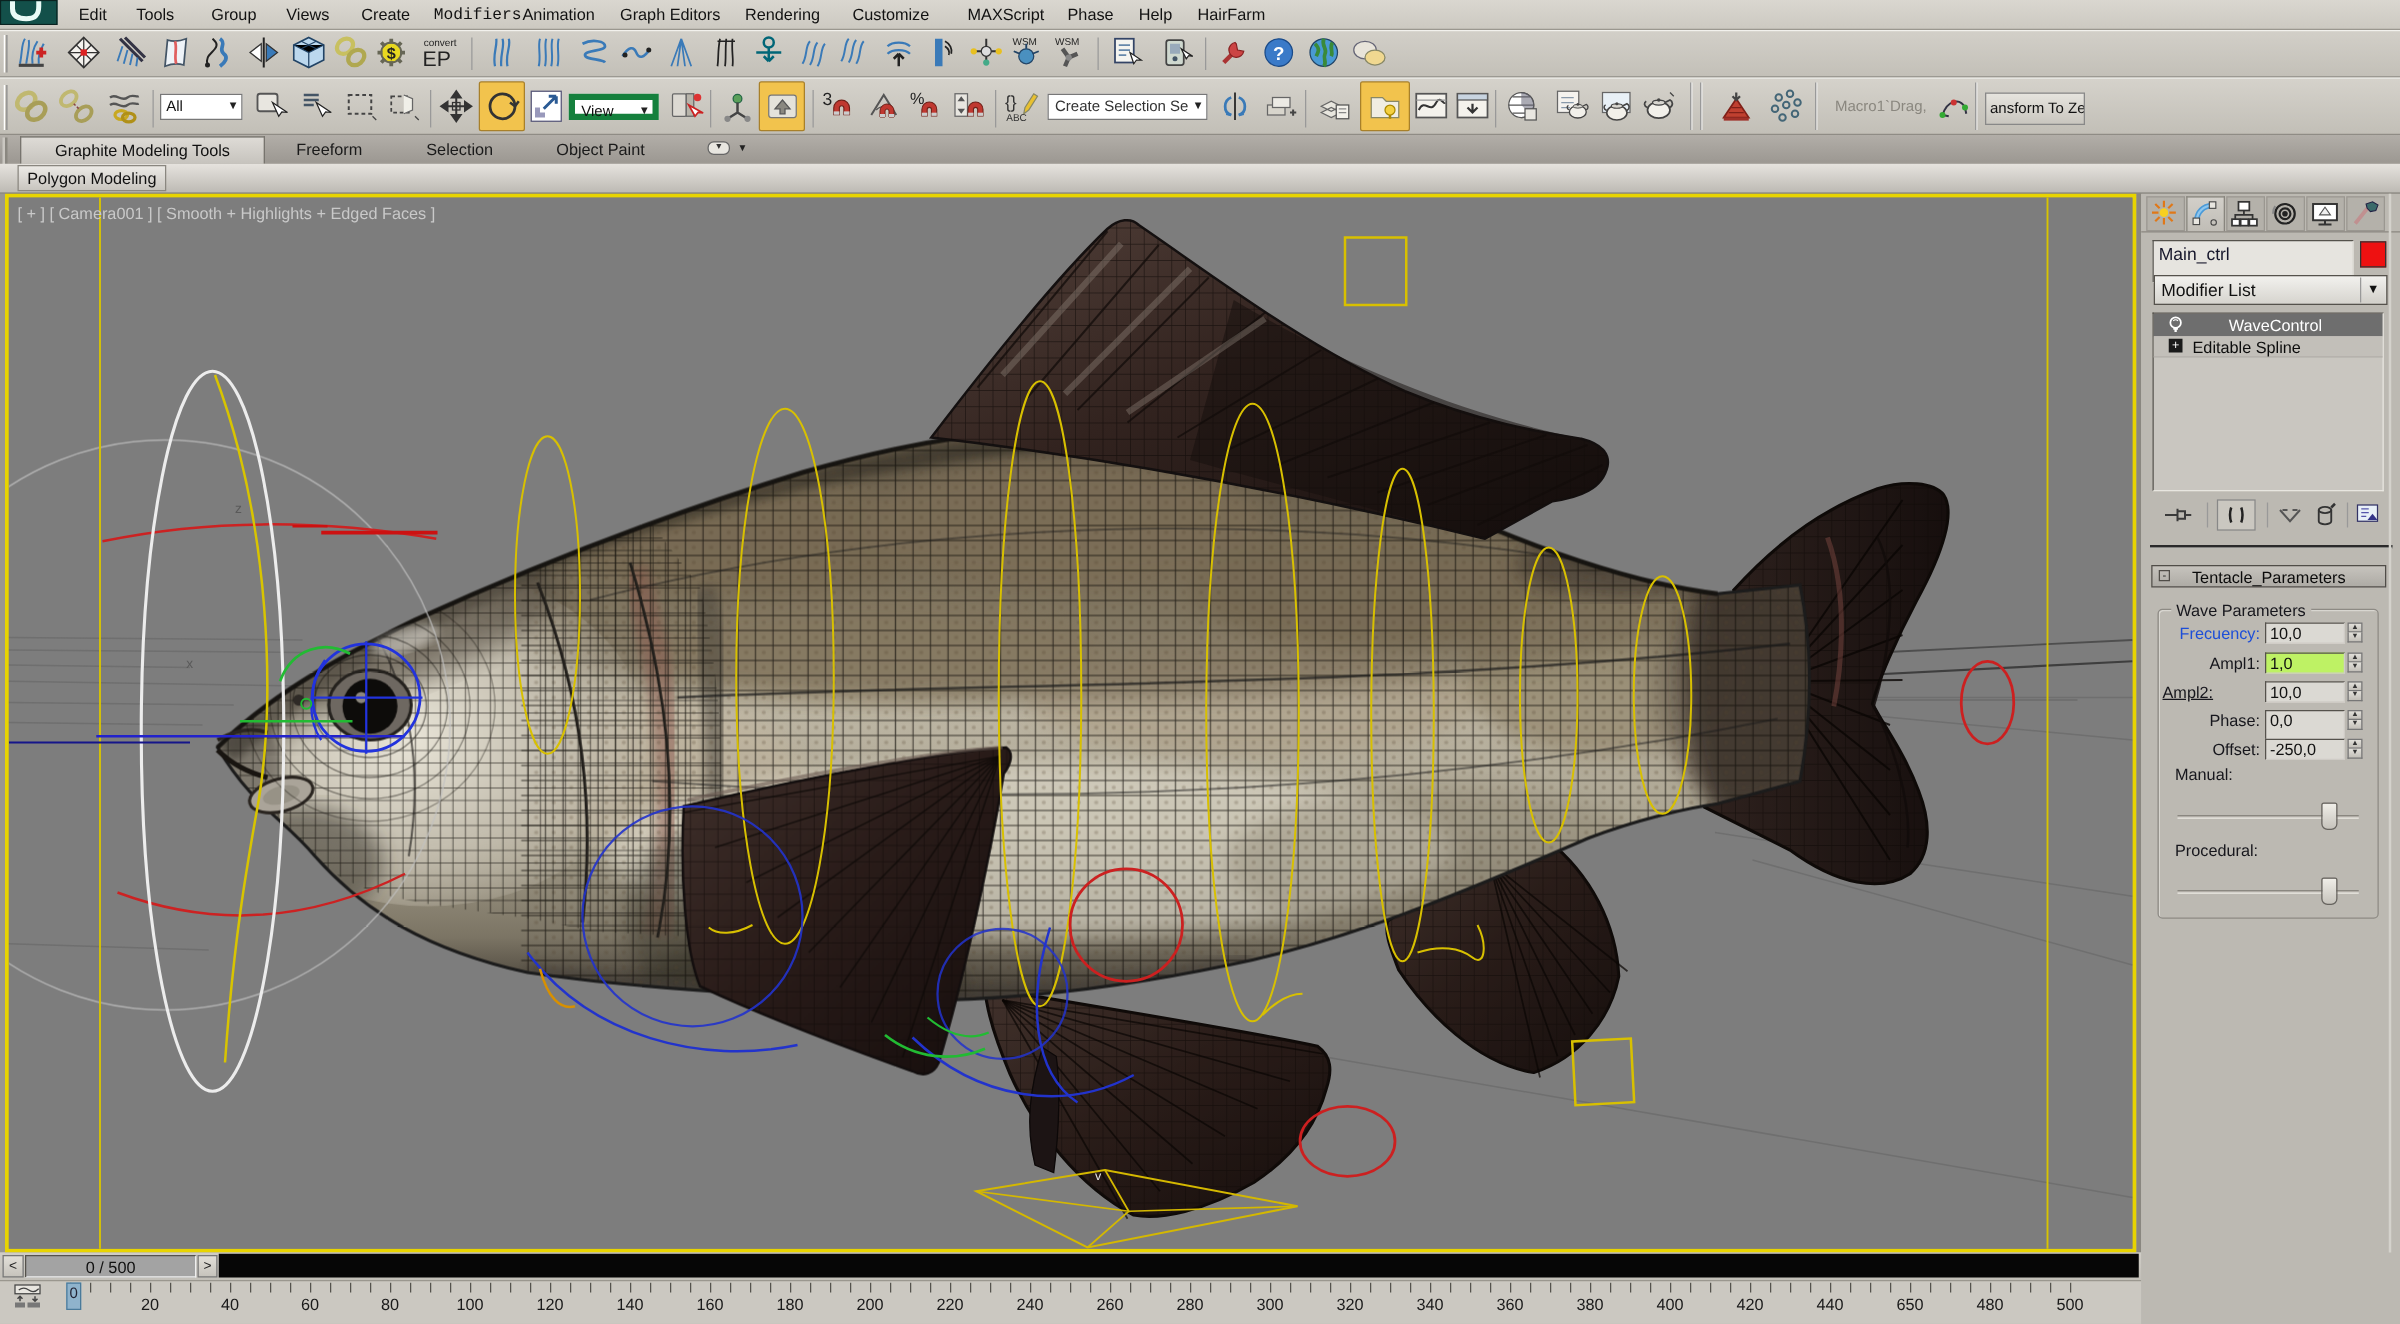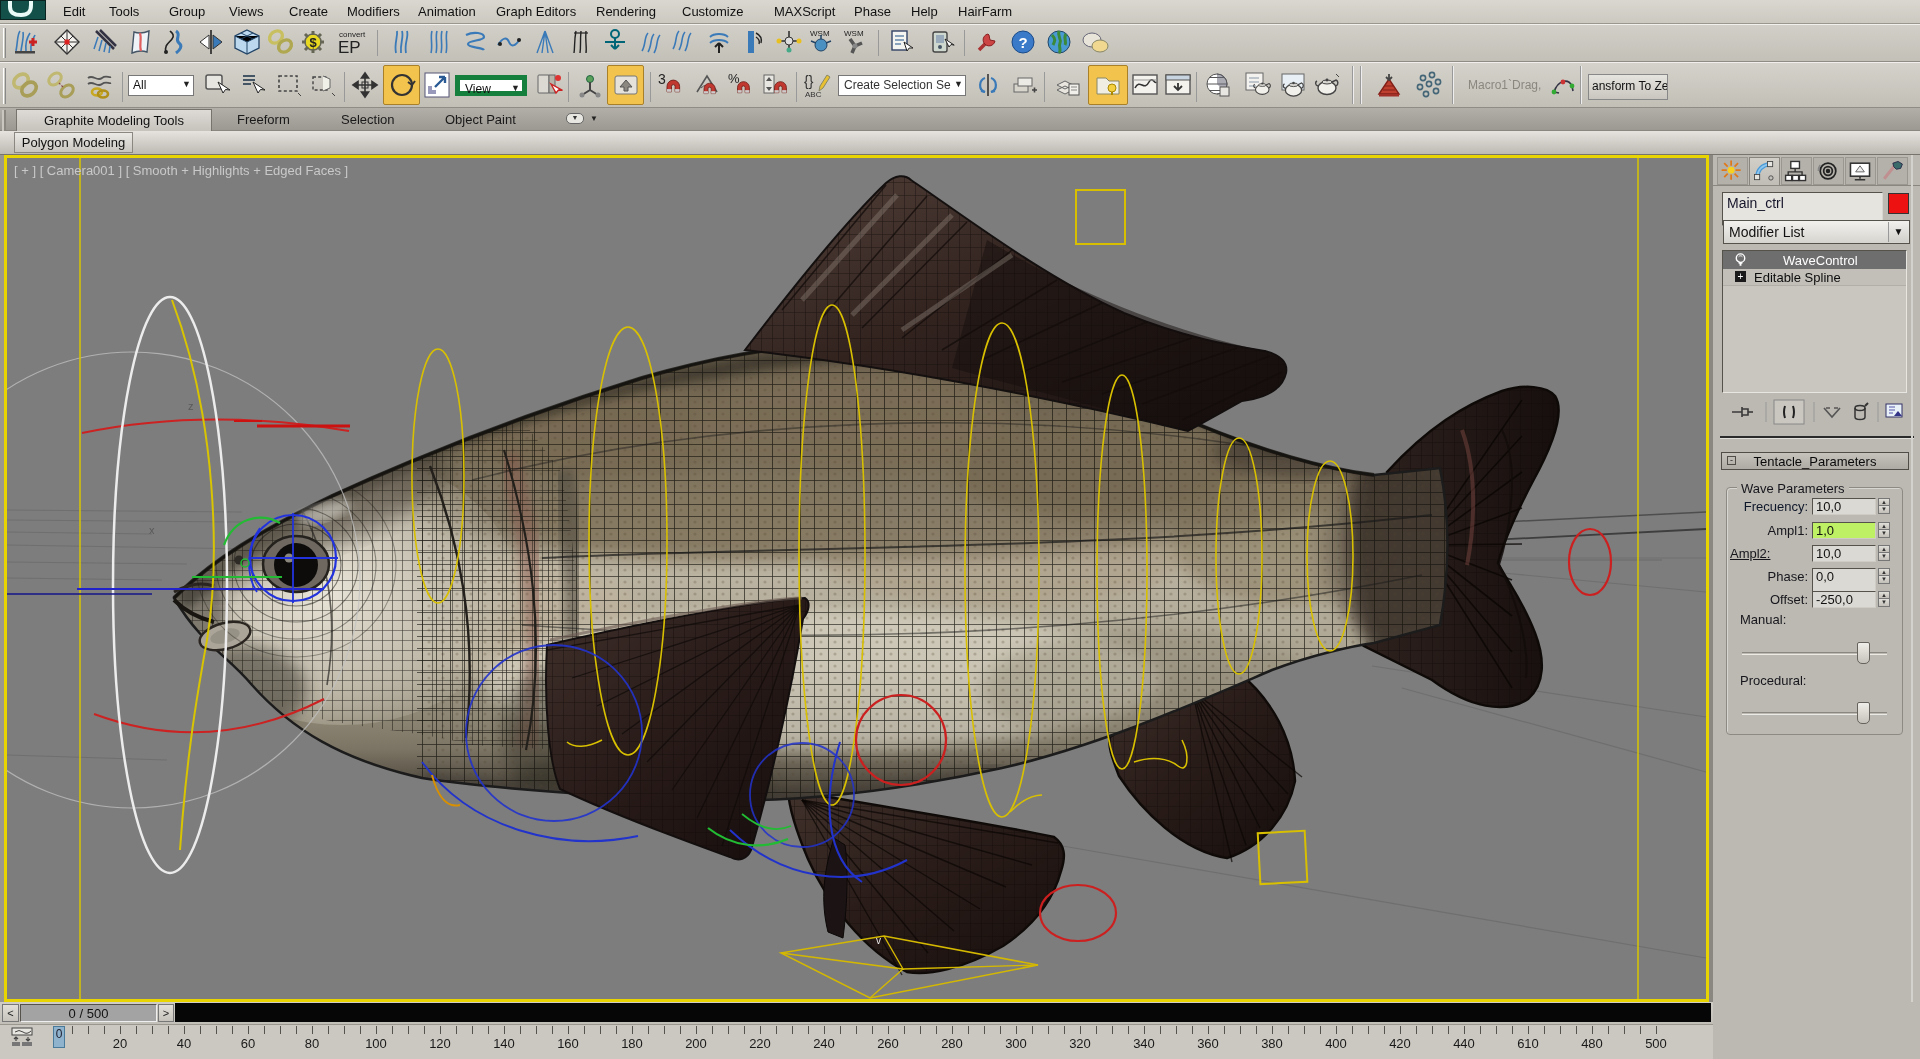--- a/index.html
+++ b/index.html
@@ -10,21 +10,21 @@
 <div class="abs" style="left:0;top:0;width:46px;height:20px;background:#13504a;border:1px solid #0a2220;z-index:5;">
 <svg width="44" height="18" viewBox="0 0 44 18">
       <rect x="0" y="0" width="44" height="18" fill="#13504a"></rect>
       <path d="M9 -4 L9 6 C9 12 14 14 20 14 C27 14 30 11 30 4 L30 -4" fill="none" stroke="#eafaf6" stroke-width="4"></path>
     </svg></div>
 <div class="abs menu" style="left:63px;top:4px;">Edit</div>
 <div class="abs menu" style="left:109px;top:4px;">Tools</div>
 <div class="abs menu" style="left:169px;top:4px;">Group</div>
 <div class="abs menu" style="left:229px;top:4px;">Views</div>
 <div class="abs menu" style="left:289px;top:4px;">Create</div>
-<div class="abs menu" style="left:347px;top:4px;">Modifiers</div>
+<div class="abs menu" style="left:347px;top:4px;font-family:Liberation Mono, monospace;">Modifiers</div>
 <div class="abs menu" style="left:418px;top:4px;">Animation</div>
 <div class="abs menu" style="left:496px;top:4px;">Graph Editors</div>
 <div class="abs menu" style="left:596px;top:4px;">Rendering</div>
 <div class="abs menu" style="left:682px;top:4px;">Customize</div>
 <div class="abs menu" style="left:774px;top:4px;">MAXScript</div>
 <div class="abs menu" style="left:854px;top:4px;">Phase</div>
 <div class="abs menu" style="left:911px;top:4px;">Help</div>
 <div class="abs menu" style="left:958px;top:4px;">HairFarm</div>
 <div class="abs" style="left:0;top:24px;width:1920px;height:38px;background:linear-gradient(#d2cfc8,#c3c0b8);border-bottom:1px solid #8f8c85;border-top:1px solid #f2f1ed;"></div>
 <div class="abs" style="left:3px;top:28px;width:3px;height:30px;border-left:1px solid #fff;border-right:1px solid #888;"></div>
@@ -693,21 +693,21 @@
 <line x1="156" y1="4" x2="156" y2="24" stroke="#999"></line>
 <rect x="164" y="6" width="16" height="13" fill="#e8f0f8" stroke="#336"></rect>
 <path d="M167 9 h6 M167 12 h6 M167 15 h4" stroke="#55a"></path>
 <path d="M176 13 l4 5 h-8Z" fill="#338"></path>
 </svg>
 <div class="abs" style="left:1720px;top:436px;width:194px;height:3px;background:#2a2a2a;border-bottom:1px solid #e0ded8;"></div>
 <div class="abs" style="left:1721px;top:452px;width:188px;height:18px;background:linear-gradient(#c6c3bd,#aeaba5);border:1px solid #504d48;font-size:13px;color:#0a0a0a;text-align:center;padding-top:1px;">Tentacle_Parameters</div>
 <div class="abs" style="left:1727px;top:456px;width:9px;height:9px;border:1px solid #504d48;font-size:9px;line-height:7px;text-align:center;color:#222;">-</div>
 <div class="abs" style="left:1726px;top:487px;width:177px;height:248px;border:1px solid #8d8a84;border-radius:4px;box-shadow:inset 1px 1px 0 #d8d6d0;"></div>
 <div class="abs" style="left:1737px;top:481px;background:#bcb9b2;padding:0 4px;font-size:13px;color:#16161c;">Wave Parameters</div>
-<div class="abs" style="left:1730px;top:499px;width:78px;text-align:right;font-size:13px;color:#0f172a;">Frecuency:</div>
+<div class="abs" style="left:1730px;top:499px;width:78px;text-align:right;font-size:13px;color:#1d4ed8;">Frecuency:</div>
 <div class="abs" style="left:1812px;top:498px;width:64px;height:17px;background:#dbd9d3;border:1px solid #55524c;border-right-color:#cfccc6;border-bottom-color:#cfccc6;font-size:13px;color:#111;padding:0 0 0 3px;">10,0</div>
 <div class="abs" style="left:1878px;top:498px;width:12px;height:17px;">
 <div style="width:12px;height:8px;background:linear-gradient(#e2e0da,#c2bfb8);border:1px solid #777;font-size:6px;text-align:center;line-height:6px;color:#333;">▲</div>
 <div style="width:12px;height:8px;background:linear-gradient(#e2e0da,#c2bfb8);border:1px solid #777;border-top:none;font-size:6px;text-align:center;line-height:6px;color:#333;">▼</div>
   </div>
 <div class="abs" style="left:1730px;top:523px;width:78px;text-align:right;font-size:13px;color:#16161c;">Ampl1:</div>
 <div class="abs" style="left:1812px;top:522px;width:64px;height:17px;background:#bef264;border:1px solid #55524c;border-right-color:#cfccc6;border-bottom-color:#cfccc6;font-size:13px;color:#111;padding:0 0 0 3px;">1,0</div>
 <div class="abs" style="left:1878px;top:522px;width:12px;height:17px;">
 <div style="width:12px;height:8px;background:linear-gradient(#e2e0da,#c2bfb8);border:1px solid #777;font-size:6px;text-align:center;line-height:6px;color:#333;">▲</div>
 <div style="width:12px;height:8px;background:linear-gradient(#e2e0da,#c2bfb8);border:1px solid #777;border-top:none;font-size:6px;text-align:center;line-height:6px;color:#333;">▼</div>
@@ -868,16 +868,16 @@
 <div class="abs" style="left:868.0px;top:1036px;width:40px;text-align:center;font-size:13px;color:#1a1a1a;">260</div>
 <div class="abs" style="left:932.0px;top:1036px;width:40px;text-align:center;font-size:13px;color:#1a1a1a;">280</div>
 <div class="abs" style="left:996.0px;top:1036px;width:40px;text-align:center;font-size:13px;color:#1a1a1a;">300</div>
 <div class="abs" style="left:1060.0px;top:1036px;width:40px;text-align:center;font-size:13px;color:#1a1a1a;">320</div>
 <div class="abs" style="left:1124.0px;top:1036px;width:40px;text-align:center;font-size:13px;color:#1a1a1a;">340</div>
 <div class="abs" style="left:1188.0px;top:1036px;width:40px;text-align:center;font-size:13px;color:#1a1a1a;">360</div>
 <div class="abs" style="left:1252.0px;top:1036px;width:40px;text-align:center;font-size:13px;color:#1a1a1a;">380</div>
 <div class="abs" style="left:1316.0px;top:1036px;width:40px;text-align:center;font-size:13px;color:#1a1a1a;">400</div>
 <div class="abs" style="left:1380.0px;top:1036px;width:40px;text-align:center;font-size:13px;color:#1a1a1a;">420</div>
 <div class="abs" style="left:1444.0px;top:1036px;width:40px;text-align:center;font-size:13px;color:#1a1a1a;">440</div>
-<div class="abs" style="left:1508.0px;top:1036px;width:40px;text-align:center;font-size:13px;color:#1a1a1a;">610</div>
+<div class="abs" style="left:1508.0px;top:1036px;width:40px;text-align:center;font-size:13px;color:#1a1a1a;">650</div>
 <div class="abs" style="left:1572.0px;top:1036px;width:40px;text-align:center;font-size:13px;color:#1a1a1a;">480</div>
 <div class="abs" style="left:1636.0px;top:1036px;width:40px;text-align:center;font-size:13px;color:#1a1a1a;">500</div>
 <div class="abs" style="left:53px;top:1026px;width:12px;height:22px;background:#8fb3cc;border:1px solid #4a7a9a;font-size:12px;color:#223;text-align:center;">0</div>
 <div class="abs" style="left:1713px;top:1002px;width:207px;height:57px;background:#bcb9b2;"></div>
 </body></html>

